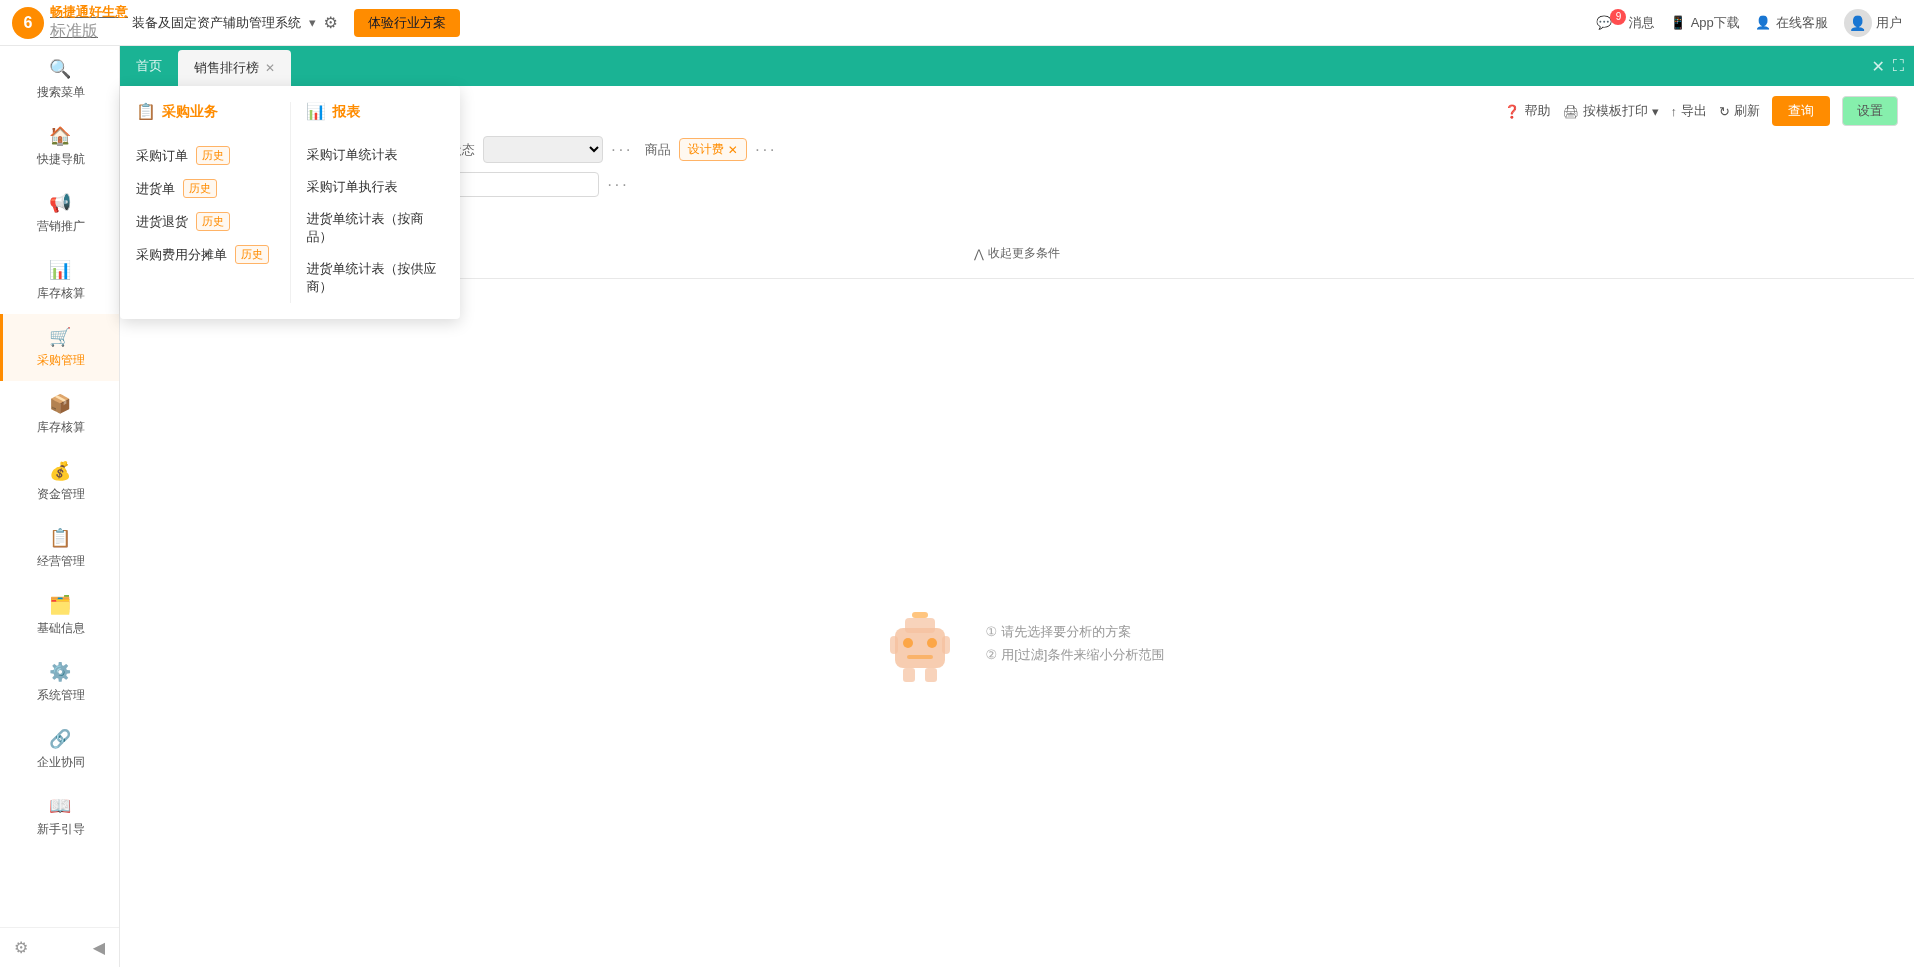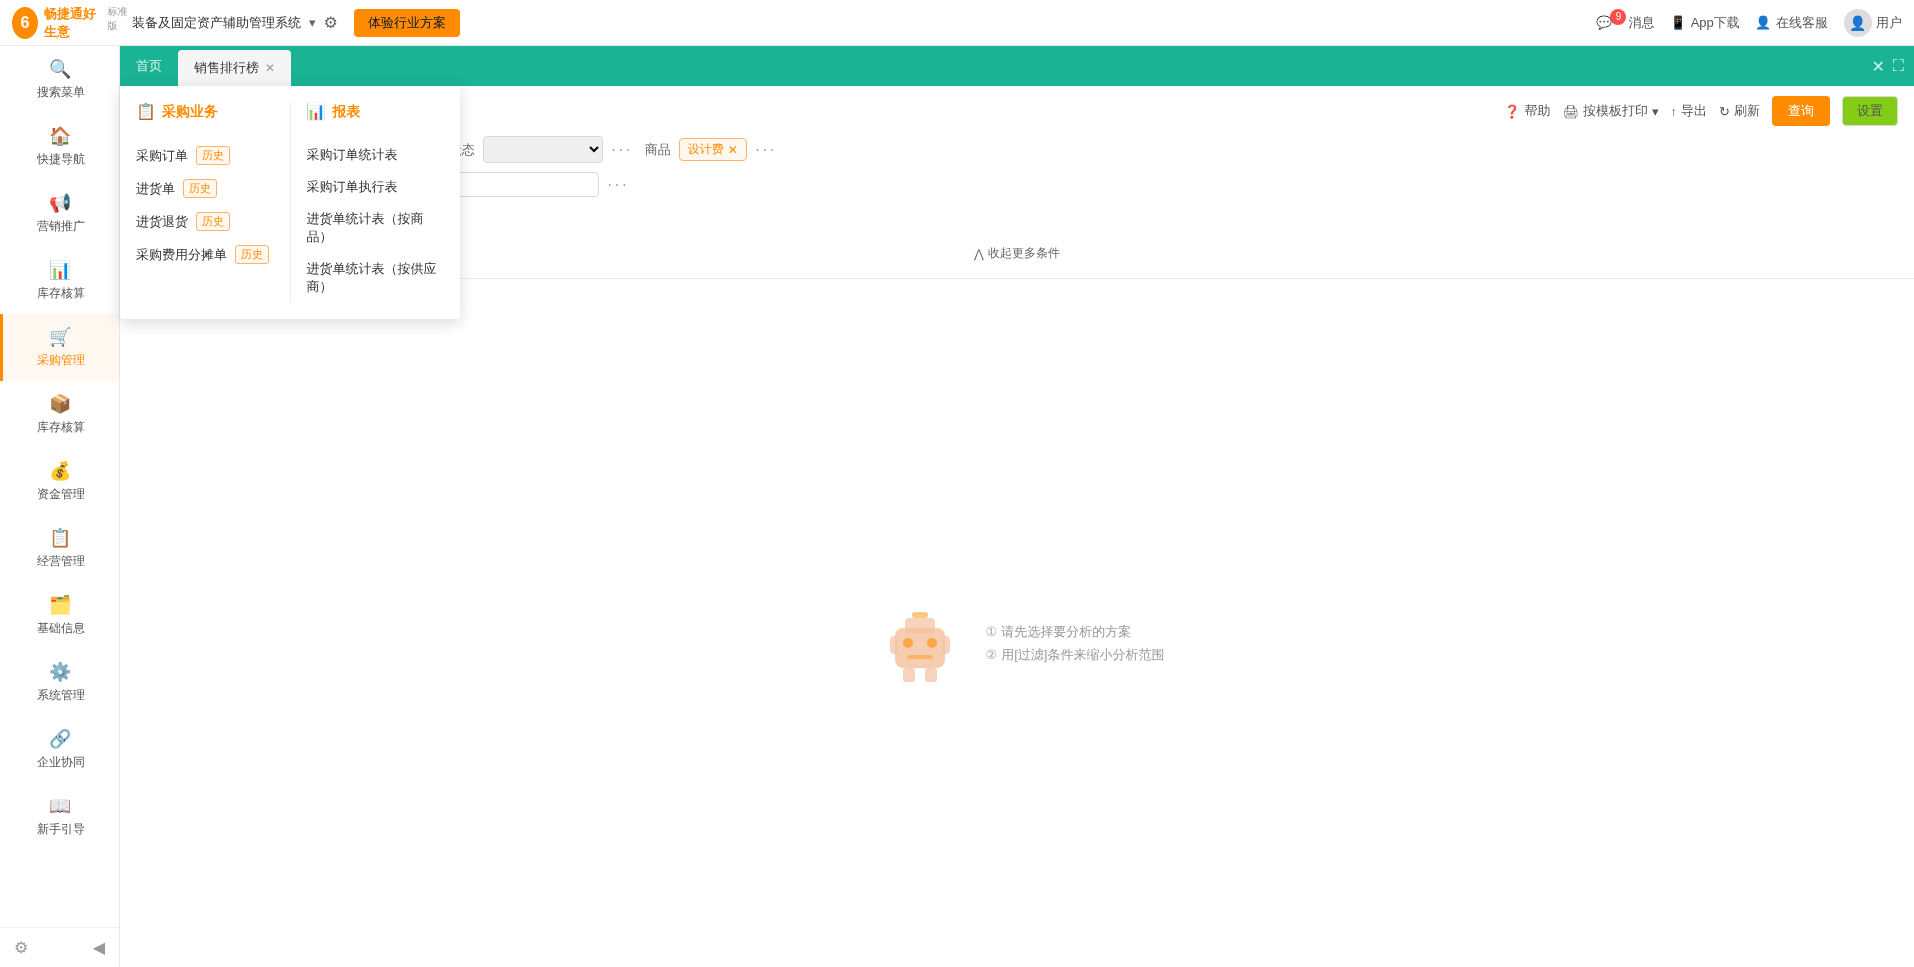--- a/index.html
+++ b/index.html
@@ -30,26 +30,27 @@
       border-radius: 50%;
       display: flex;
       align-items: center;
       justify-content: center;
       color: white;
       font-size: 16px;
       font-weight: bold;
     }
     .logo-text {
       display: flex;
-      flex-direction: row;
+      flex-direction: column;
       font-size: 11px;
       color: #666;
+      text-decoration: underline;
     }
     .logo-text .main { color: #ff8c00; font-size: 13px; font-weight: bold; }
-    .logo-text .sub { color: #999; font-size: 10px; }
+    .logo-text .sub { color: #999; font-size: 16px; }
     .system-title-area {
       flex: 1;
       display: flex;
       align-items: center;
       gap: 8px;
     }
     .system-title {
       font-size: 13px;
       color: #333;
     }
@@ -287,21 +288,21 @@
     .query-btn {
       background: #ff8c00;
       color: white;
       border: none;
       padding: 6px 16px;
       border-radius: 4px;
       cursor: pointer;
       font-size: 13px;
     }
     .set-btn {
-      background: #84cc16;
+      background: #86efac;
       color: #555;
       border: 1px solid #d9d9d9;
       padding: 5px 14px;
       border-radius: 4px;
       cursor: pointer;
       font-size: 13px;
     }
     .collapse-btn {
       display: flex;
       align-items: center;

